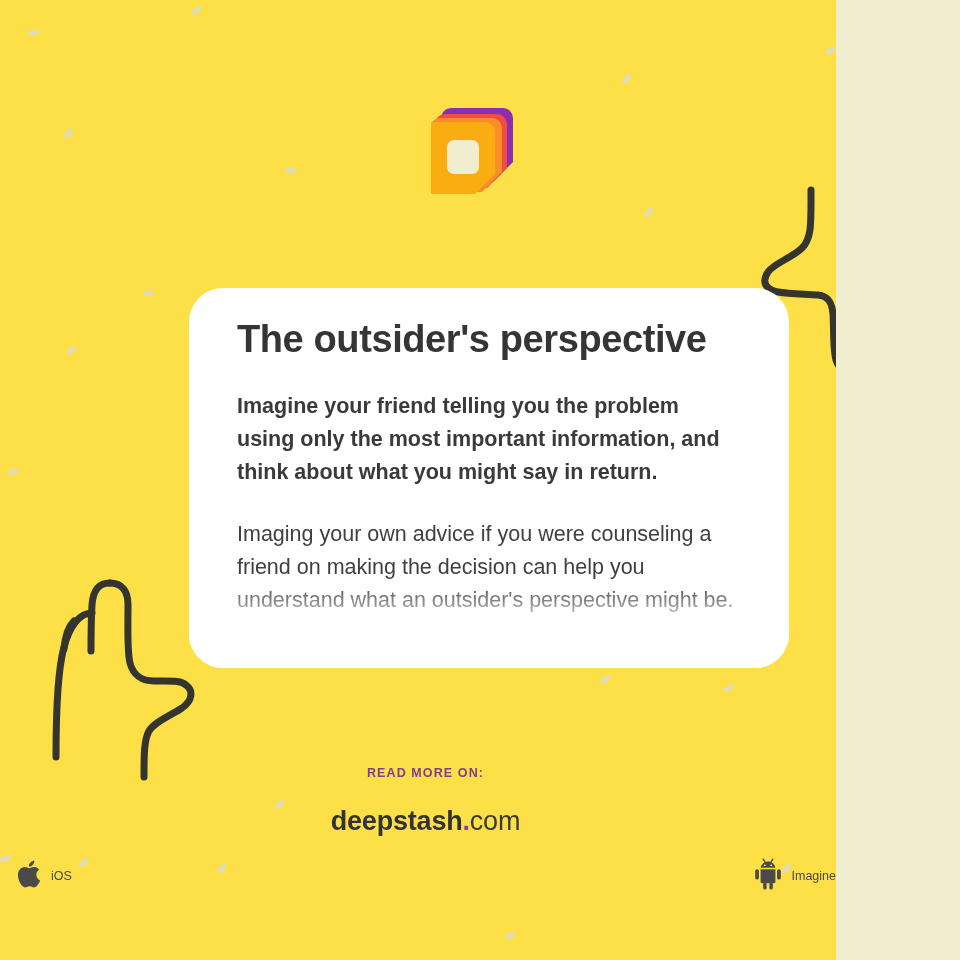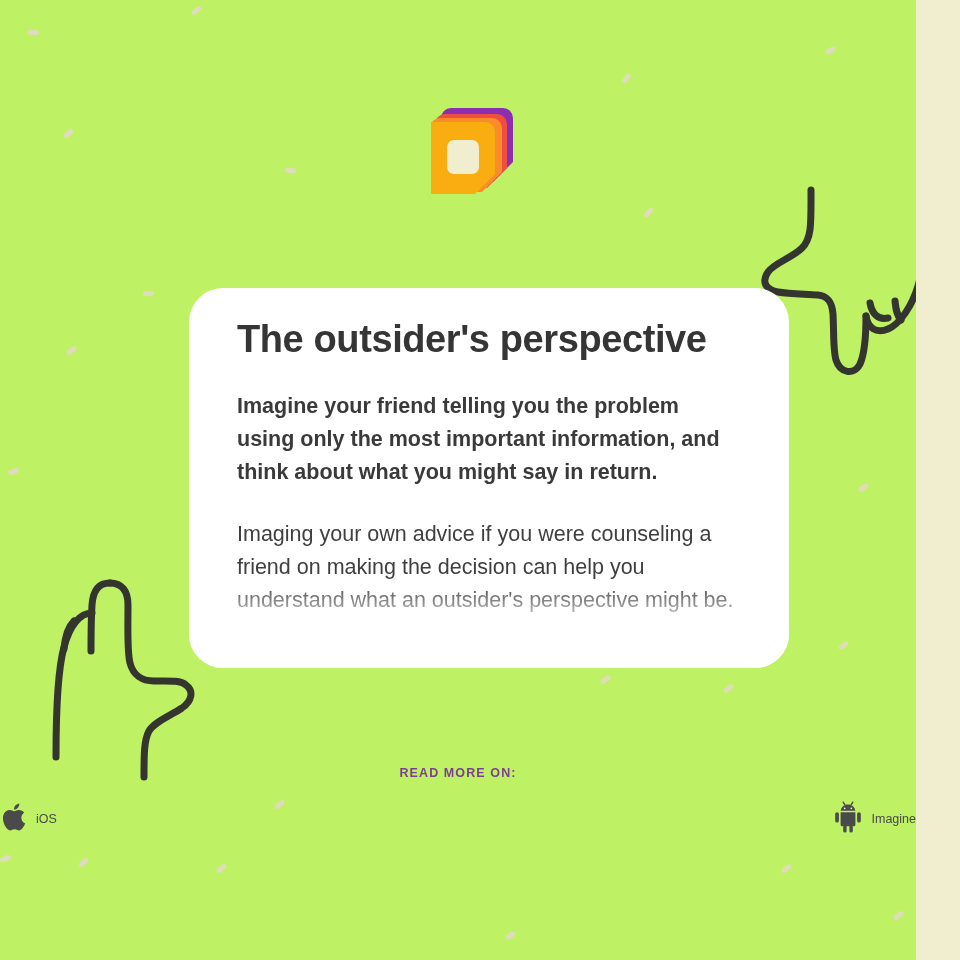--- a/index.html
+++ b/index.html
@@ -8,23 +8,23 @@
   }
   body {
     width: 960px;
     height: 960px;
     overflow: hidden;
     font-family: "Liberation Sans", sans-serif;
     background: #f1edcf;
   }
   .canvas {
     position: relative;
-    width: 916px;
+    width: 836px;
     height: 960px;
-    background: #bef264;
+    background: #fde047;
     overflow: hidden;
   }
 
   
   .specks {
     position: absolute;
     inset: 0;
     pointer-events: none;
     z-index: 1;
   }
@@ -101,21 +101,21 @@
       rgba(255,255,255,0) 0%,
       rgba(255,255,255,0.55) 32%,
       rgba(255,255,255,0.93) 62%,
       #ffffff 88%);
     pointer-events: none;
   }
 
   
   .footer {
     position: absolute;
-    left: 0;
+    left: 15px;
     right: 0;
     top: 766px;
     z-index: 5;
     text-align: center;
   }
   .read-more {
     font-size: 12.5px;
     font-weight: bold;
     color: #7b3f8f;
     letter-spacing: 1.1px;
@@ -215,20 +215,23 @@
       <h1 class="card-title">The outsider's perspective</h1>
       <p class="card-lead">Imagine your friend telling you the problem using only the most important information, and think about what you might say in return.</p>
       <p class="card-body">Imaging your own advice if you were counseling a friend on making the decision can help you understand what an outsider's perspective might be.</p>
     </div>
     <div class="fade"></div>
   </div>
 
   <div class="footer">
     <p class="read-more">READ MORE ON:</p>
 
+    <div class="wordmark">
+      <span class="brand">deepstash</span><span class="dot">.</span><span class="tld">com</span>
+    </div>
 
     <div class="stores">
 
       <div class="store">
         <span>
           <svg width="27" height="32" viewBox="0 0 27 32" fill="#4a4a4a">
             <path d="M21.3 16.9c0-3.4 2.8-5 2.9-5.1-1.6-2.3-4-2.6-4.9-2.7-2.1-.2-4.1 1.2-5.1 1.2-1 0-2.7-1.2-4.5-1.2-2.3 0-4.4 1.3-5.6 3.4-2.4 4.1-.6 10.2 1.7 13.5 1.1 1.6 2.5 3.4 4.3 3.4 1.7-.1 2.4-1.1 4.5-1.1s2.7 1.1 4.5 1.1c1.9 0 3.1-1.6 4.2-3.3 1.3-1.9 1.9-3.7 1.9-3.8-.1-.1-3.7-1.4-3.8-5.4z"></path>
             <path d="M17.9 6.8c.9-1.1 1.5-2.7 1.4-4.2-1.3.1-2.9.9-3.9 2-.9.9-1.6 2.5-1.4 4 1.5.1 3-.7 3.9-1.8z"></path>
           </svg>
         </span>

